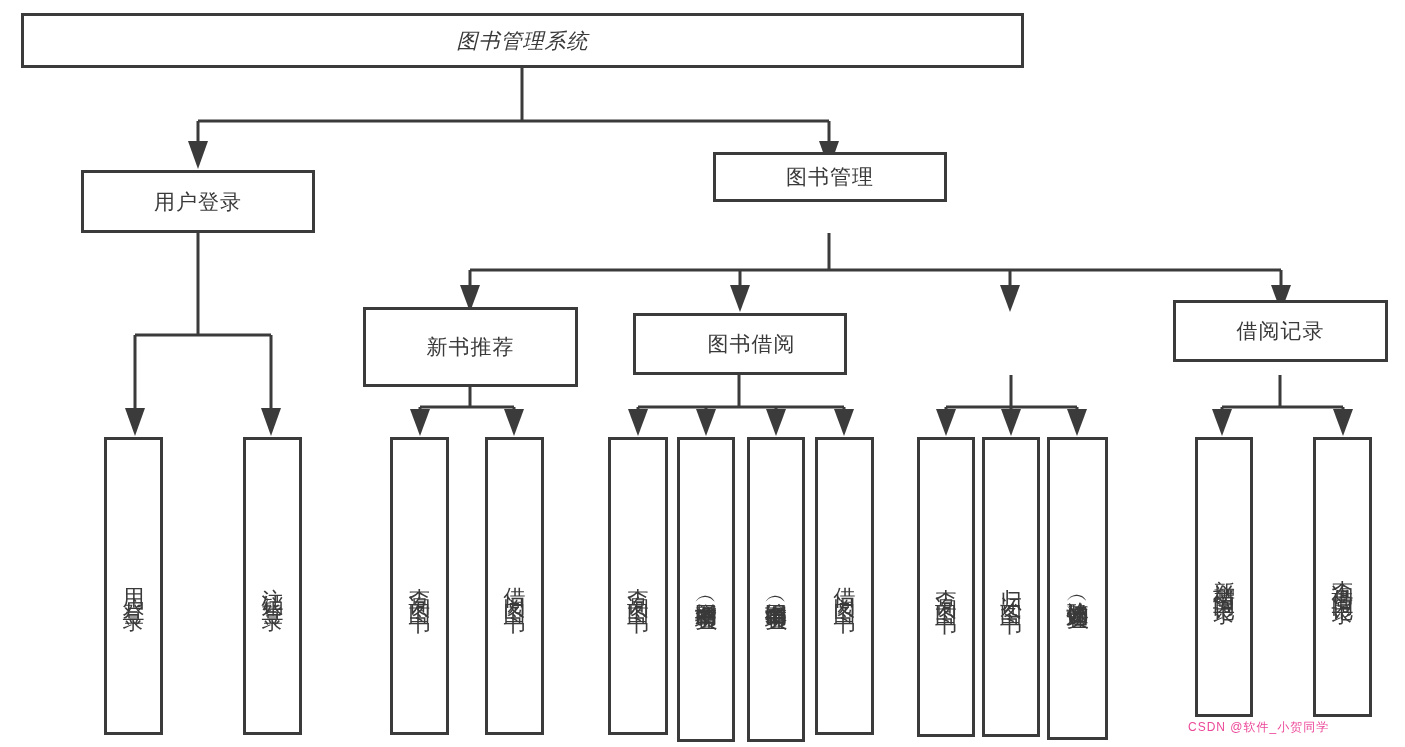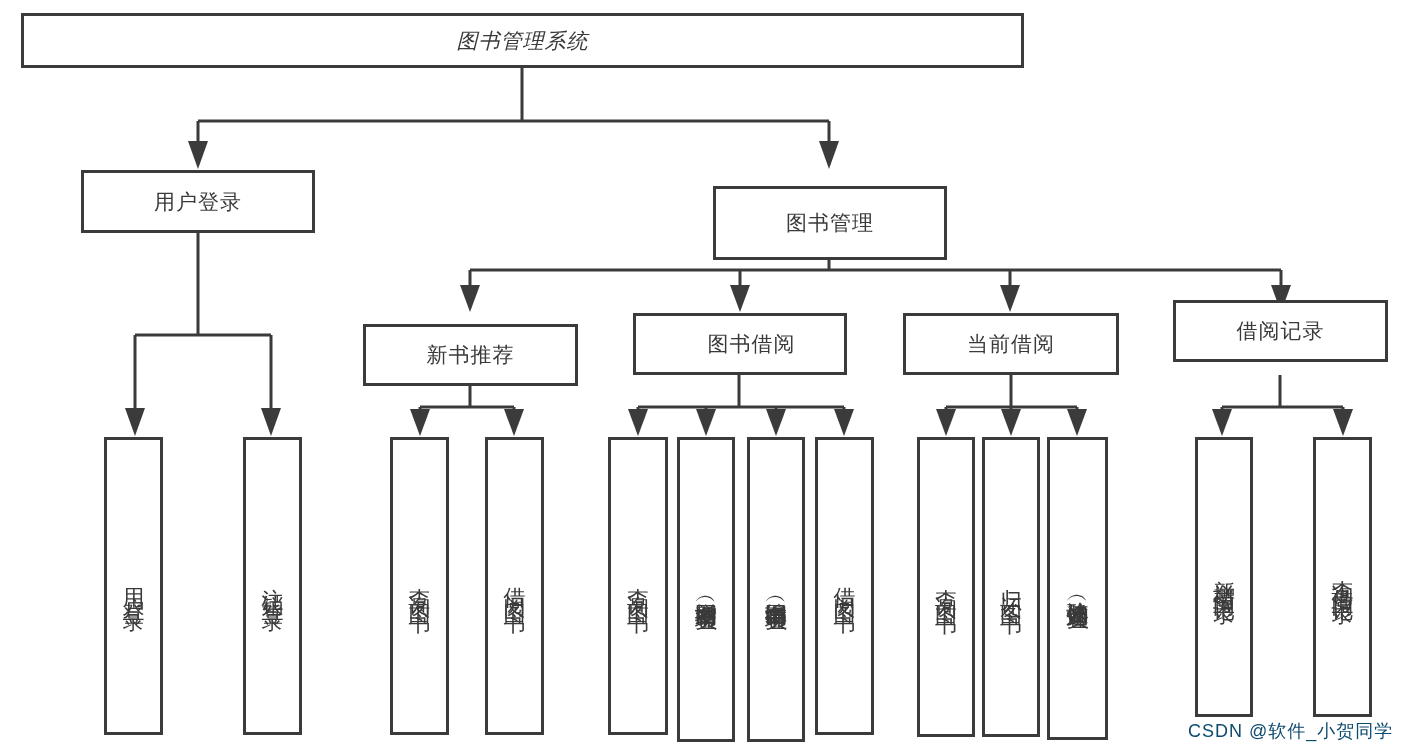--- a/index.html
+++ b/index.html
@@ -29,22 +29,22 @@
     line-height:1;
     white-space:nowrap;
   }
   .ls-short .vtext{letter-spacing:8px;}
   .ls-med   .vtext{letter-spacing:5px;}
   .ls-long  .vtext{letter-spacing:1px;}
 
   
   .n-root {left:21px;  top:13px;  width:1003px;height:55px;font-style:italic;}
   .n-l2a  {left:81px;  top:170px; width:234px; height:63px;}
-  .n-l2b  {left:713px; top:186px; width:234px; height:74px;}
-  .n-l3a  {left:363px; top:324px; width:215px; height:62px;}
+  .n-l2b  {left:713px; top:152px; width:234px; height:50px;}
+  .n-l3a  {left:363px; top:307px; width:215px; height:80px;}
   .n-l3b  {left:633px; top:313px; width:214px; height:62px;padding-left:23px;}
   .n-l3c  {left:903px; top:313px; width:216px; height:62px;}
   .n-l3d  {left:1173px;top:300px; width:215px; height:62px;}
 
   .n-a1{left:104px; top:437px;width:59px;height:298px;}
   .n-a2{left:243px; top:437px;width:59px;height:298px;}
   .n-b1{left:390px; top:437px;width:59px;height:298px;}
   .n-b2{left:485px; top:437px;width:59px;height:298px;}
   .n-c1{left:608px; top:437px;width:60px;height:298px;}
   .n-c2{left:677px; top:437px;width:58px;height:305px;}
@@ -52,22 +52,22 @@
   .n-c4{left:815px; top:437px;width:59px;height:298px;}
   .n-d1{left:917px; top:437px;width:58px;height:300px;}
   .n-d2{left:982px; top:437px;width:58px;height:300px;}
   .n-d3{left:1047px;top:437px;width:61px;height:303px;}
   .n-e1{left:1195px;top:437px;width:58px;height:280px;}
   .n-e2{left:1313px;top:437px;width:59px;height:280px;}
 
   #watermark{
     position:absolute;
     left:1188px;top:719px;
-    font-size:18px;
-    color:#0c4a6e;
+    font-size:12px;
+    color:#ec4899;
     letter-spacing:1px;
     white-space:nowrap;
     text-align:right;
   }
 </style>
 </head>
 <body>
 
 <div id="canvas">
 
@@ -128,23 +128,20 @@
   <div class="box n-l2b">
     <span>图书管理</span>
   </div>
 
   <div class="box n-l3a">
     <span>新书推荐</span>
   </div>
   <div class="box n-l3b">
     <span>图书借阅</span>
   </div>
-  <div class="box n-l3c">
-    <span>当前借阅</span>
-  </div>
   <div class="box n-l3d">
     <span>借阅记录</span>
   </div>
 
   <div class="box leaf ls-short n-a1">
     <span class="vtext">用户登录</span>
   </div>
   <div class="box leaf ls-short n-a2">
     <span class="vtext">注销登录</span>
   </div>

